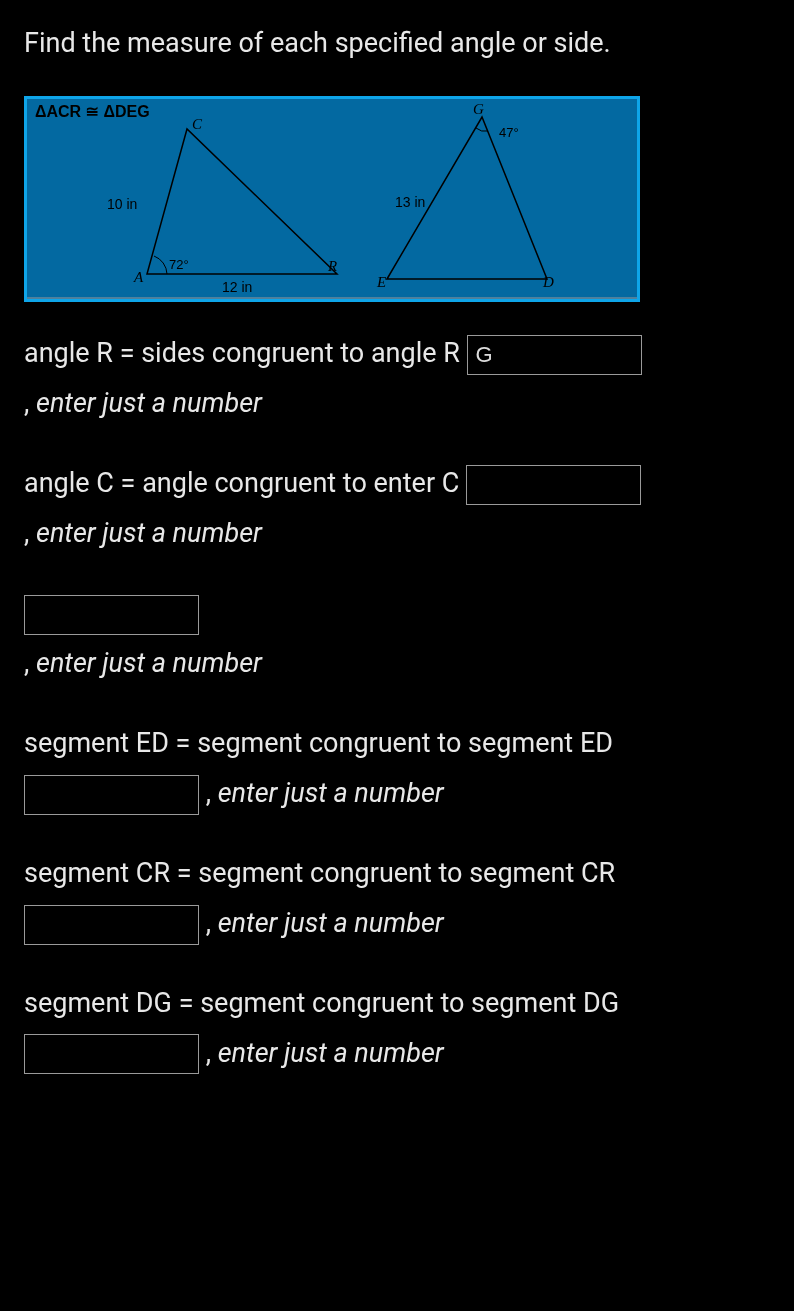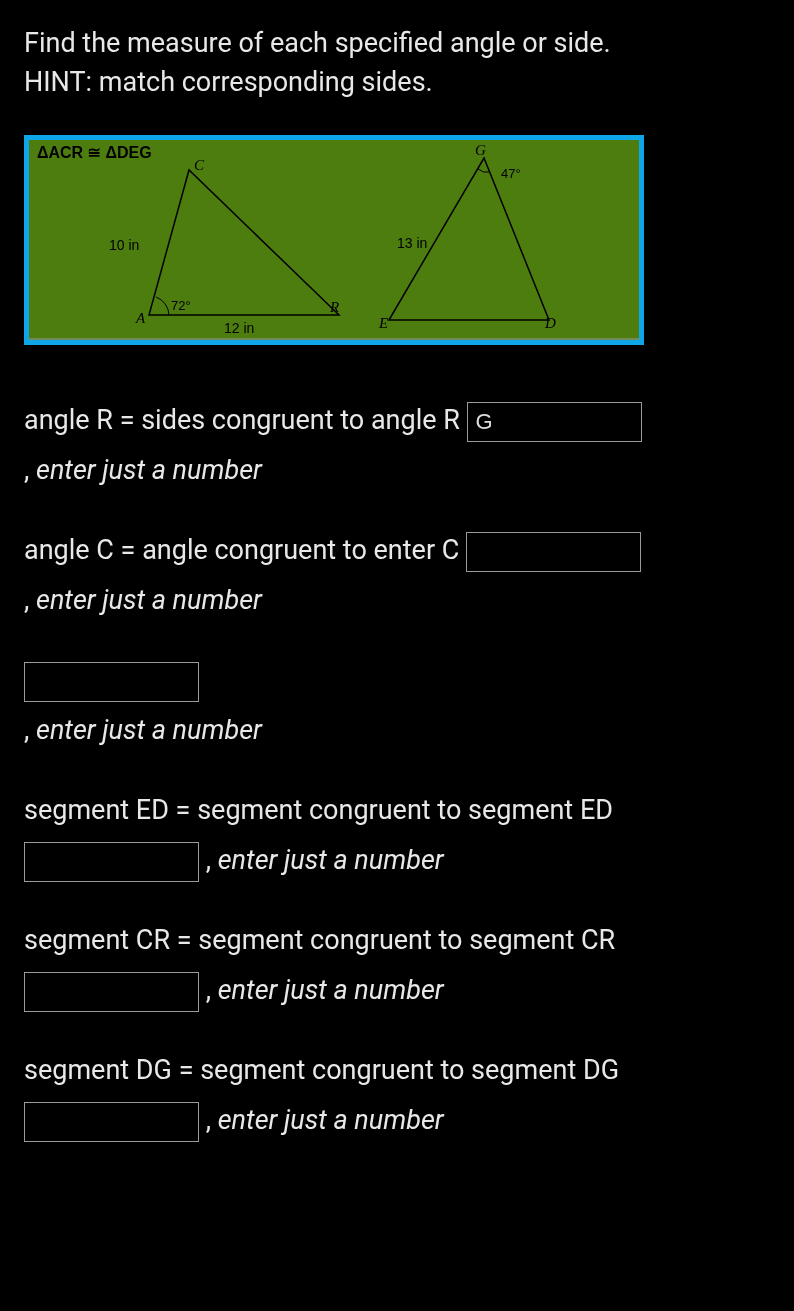--- a/index.html
+++ b/index.html
@@ -11,23 +11,23 @@
     font-family: -apple-system, BlinkMacSystemFont, "Segoe UI", Roboto, Helvetica, Arial, sans-serif;
     font-size: 27px;
     line-height: 1.45;
     width: 794px;
   }
   .prompt {
     margin-bottom: 33px;
   }
   .figure-wrap {
     display: inline-block;
-    background: #4d7c0f;
-    border: 5px solid #0ea5e9;
-    margin-bottom: 40px;
+    background: #0369a1;
+    border: 3px solid #0ea5e9;
+    margin-bottom: 16px;
     line-height: 0;
   }
   svg { display: block; }
   .q-row {
     margin-bottom: 30px;
     line-height: 1.85;
   }
   .hint-italic {
     font-style: italic;
   }
@@ -56,21 +56,20 @@
     fill: #000;
   }
 </style>
 </head>
 <body>
 
 
 
 <div class="prompt">
   <span>Find the measure of each specified angle or side.</span><br>
-  <span>HINT: match corresponding sides.</span>
 </div>
 
 <div class="figure-wrap">
   <svg viewBox="0 0 610 200" width="610" height="200">
 
     <text x="8" y="18" class="svg-cong" font-size="16">ΔACR ≅ ΔDEG</text>
 
     <g>
       <polygon points="120,175 160,30 310,175" fill="none" stroke="#000" stroke-width="1.5"></polygon>
 

